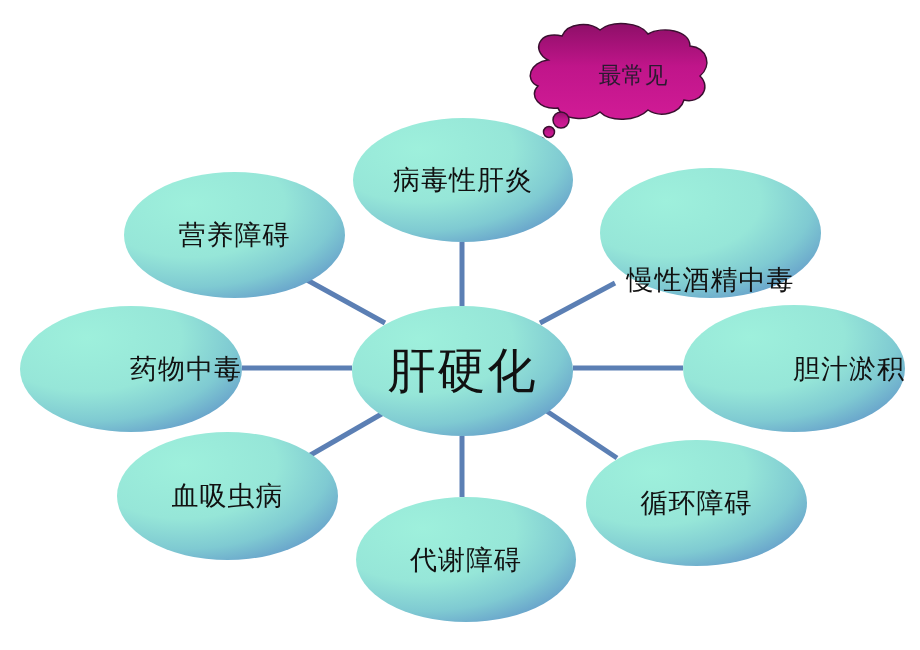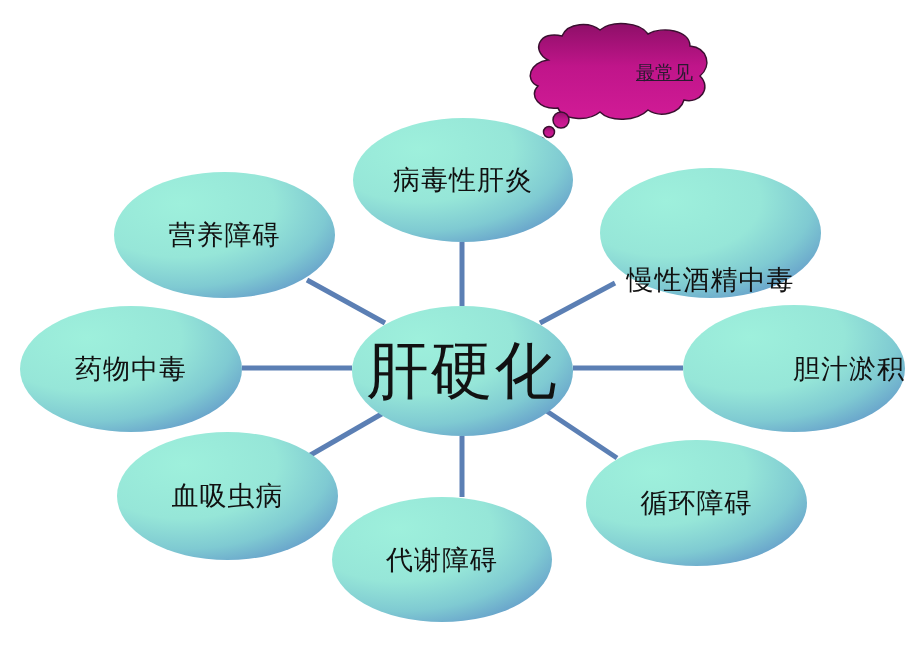--- a/index.html
+++ b/index.html
@@ -3,24 +3,24 @@
 <meta charset="utf-8">
 <style>
   html, body { margin: 0; padding: 0; background: #ffffff; }
   body { width: 920px; height: 650px; position: relative; overflow: hidden;
          font-family: "DejaVu Sans", "Liberation Sans", sans-serif; }
   svg.lines { position: absolute; left: 0; top: 0; }
   .node { position: absolute; border-radius: 50%;
           background: radial-gradient(ellipse 95% 95% at 30% 25%, #9ef0dc 0%, #96e6d8 45%, #7fcad2 70%, #5f93c8 95%, #5b86c4 100%);
           display: flex; align-items: center; justify-content: center;
           color: #111; font-size: 27px; letter-spacing: 1px; }
-  .node.center { font-family: Liberation Sans, sans-serif; font-size: 62px; letter-spacing: 2px; }
+  .node.center { font-family: Liberation Sans, sans-serif; font-size: 48px; letter-spacing: 2px; }
   .cloud { position: absolute; left: 0; top: 0; }
-  .cloud-label { position: absolute; left: 573px; top: 60px; width: 120px; text-align: right;
-                 font-size: 19px; color: #2a1a30; text-decoration: underline; }
+  .cloud-label { position: absolute; left: 573px; top: 60px; width: 120px; text-align: center;
+                 font-size: 23px; color: #2a1a30; }
 </style>
 </head>
 <body>
 
 <svg class="lines" width="920" height="650">
   <g stroke="#5b7fb4" stroke-width="5" stroke-linecap="butt">
     <line x1="462" y1="242" x2="462" y2="306"></line>
     <line x1="307" y1="280" x2="385" y2="323"></line>
     <line x1="615" y1="283" x2="540" y2="323"></line>
     <line x1="242" y1="368" x2="352" y2="368"></line>
@@ -44,36 +44,36 @@
     <circle cx="561" cy="120" r="8"></circle>
     <circle cx="549" cy="132" r="5.5"></circle>
     <circle cx="541" cy="141" r="3.5"></circle>
   </g>
 </svg>
 <div class="cloud-label">最常见</div>
 
 <div class="node" style="left:353px; top:118px; width:220px; height:124px;align-items:center;">
   <span>病毒性肝炎</span>
 </div>
-<div class="node" style="left:114px; top:172px; width:221px; height:126px;">
+<div class="node" style="left:124px; top:172px; width:221px; height:126px;">
   <span>营养障碍</span>
 </div>
 <div class="node" style="left:600px; top:168px; width:221px; height:130px;align-items:flex-end;">
   <span>慢性酒精中毒</span>
 </div>
-<div class="node" style="left:20px; top:306px; width:222px; height:126px;">
+<div class="node" style="left:20px; top:306px; width:222px; height:126px;justify-content:flex-end;">
   <span>药物中毒</span>
 </div>
 <div class="node center" style="left:352px; top:306px; width:221px; height:130px;">
   <span>肝硬化</span>
 </div>
 <div class="node" style="left:683px; top:305px; width:222px; height:127px;justify-content:flex-end;">
   <span>胆汁淤积</span>
 </div>
 <div class="node" style="left:117px; top:432px; width:221px; height:128px;">
   <span>血吸虫病</span>
 </div>
-<div class="node" style="left:332px; top:497px; width:220px; height:125px;align-items:center;">
+<div class="node" style="left:356px; top:497px; width:220px; height:125px;align-items:center;">
   <span>代谢障碍</span>
 </div>
 <div class="node" style="left:586px; top:440px; width:221px; height:126px;">
   <span>循环障碍</span>
 </div>
 
 </body></html>

